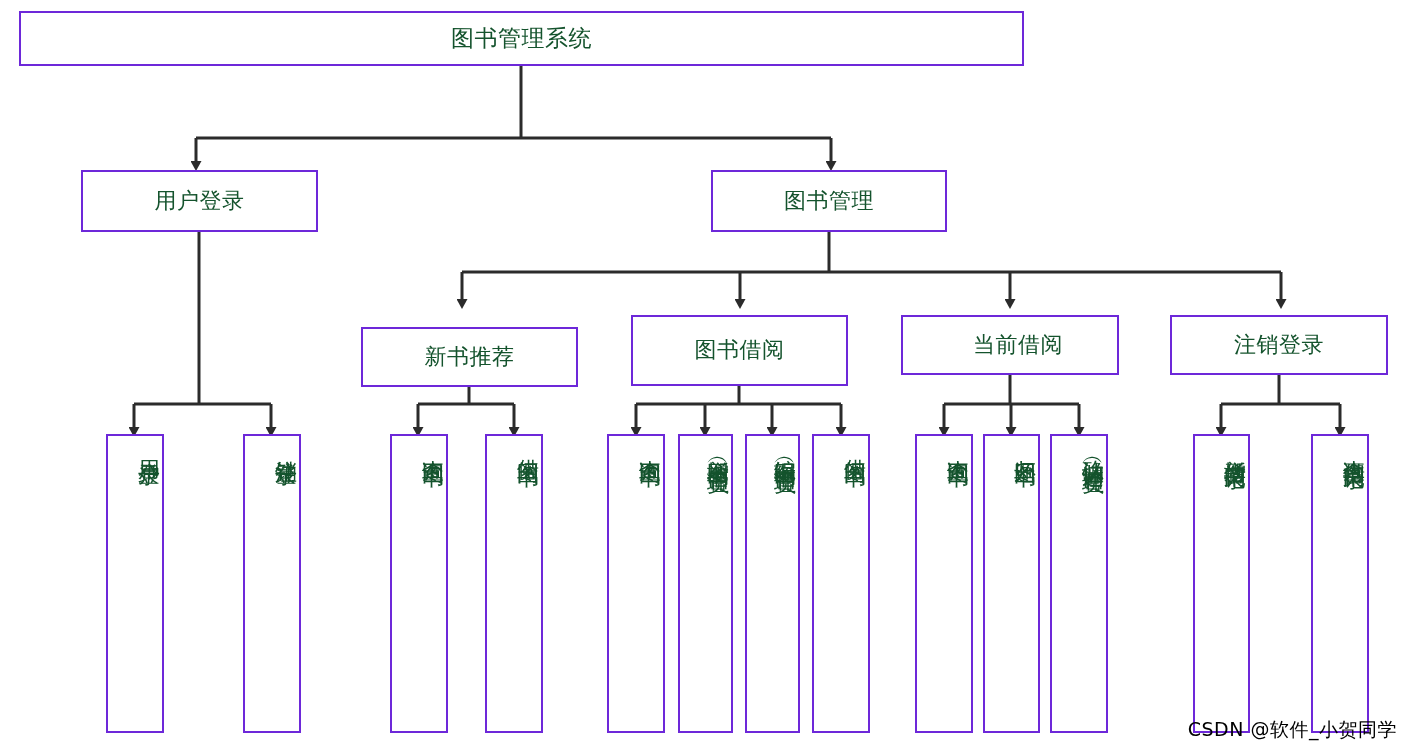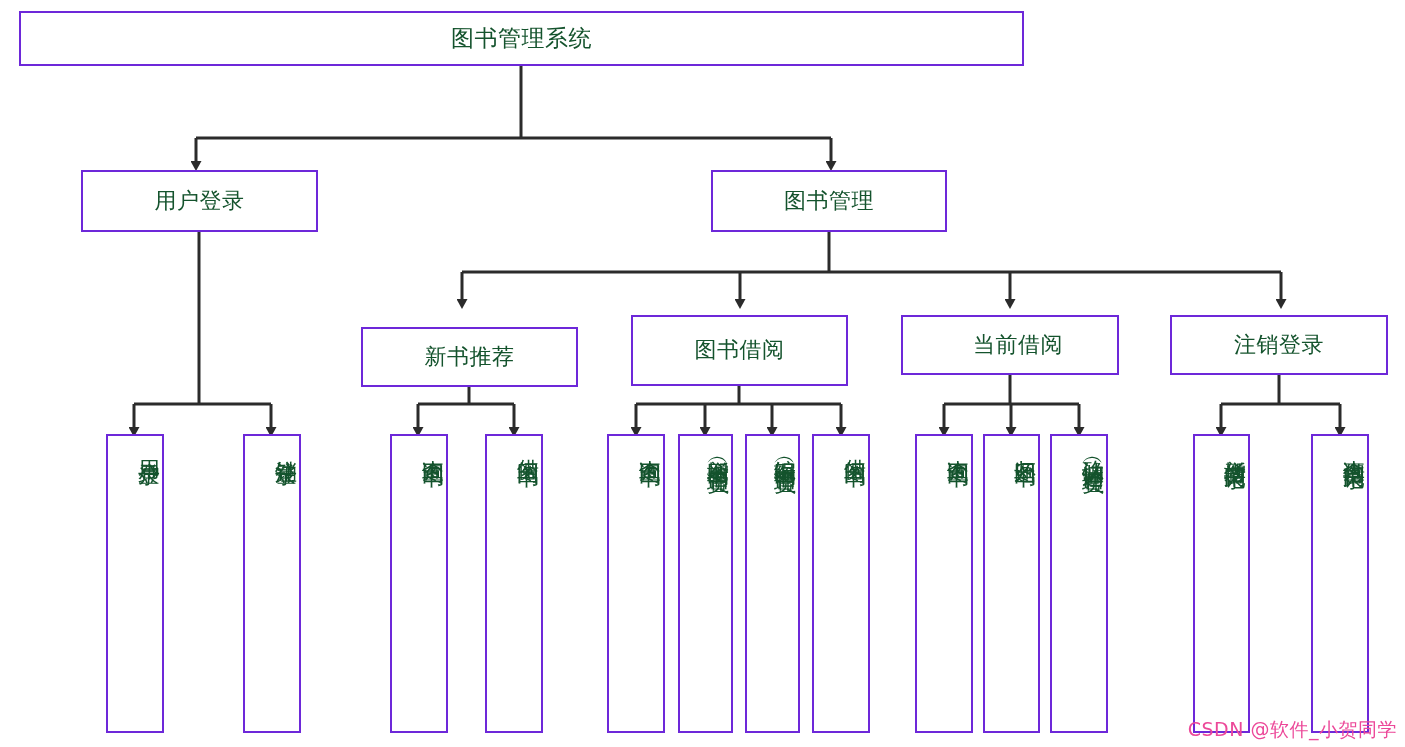--- a/index.html
+++ b/index.html
@@ -53,21 +53,21 @@
     writing-mode:vertical-rl;
     text-orientation:upright;
     width:100%;
     text-align:start;
   }
   .watermark{
     position:absolute;
     right:8px;
     bottom:4px;
     font-size:19px;
-    color:#ec4899;
+    color:#000000;
     white-space:nowrap;
     letter-spacing:0.5px;
   }
 </style>
 </head>
 <body>
 
 <div id="stage">
 
   <svg id="wires" viewBox="0 0 1405 747" xmlns="http://www.w3.org/2000/svg">

